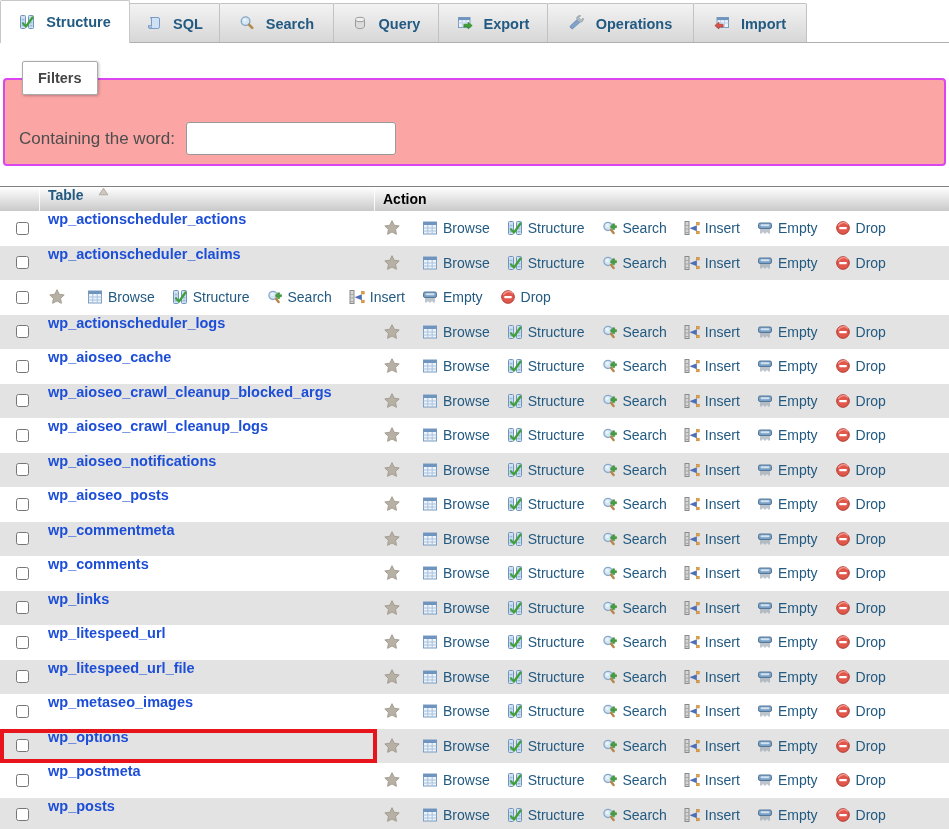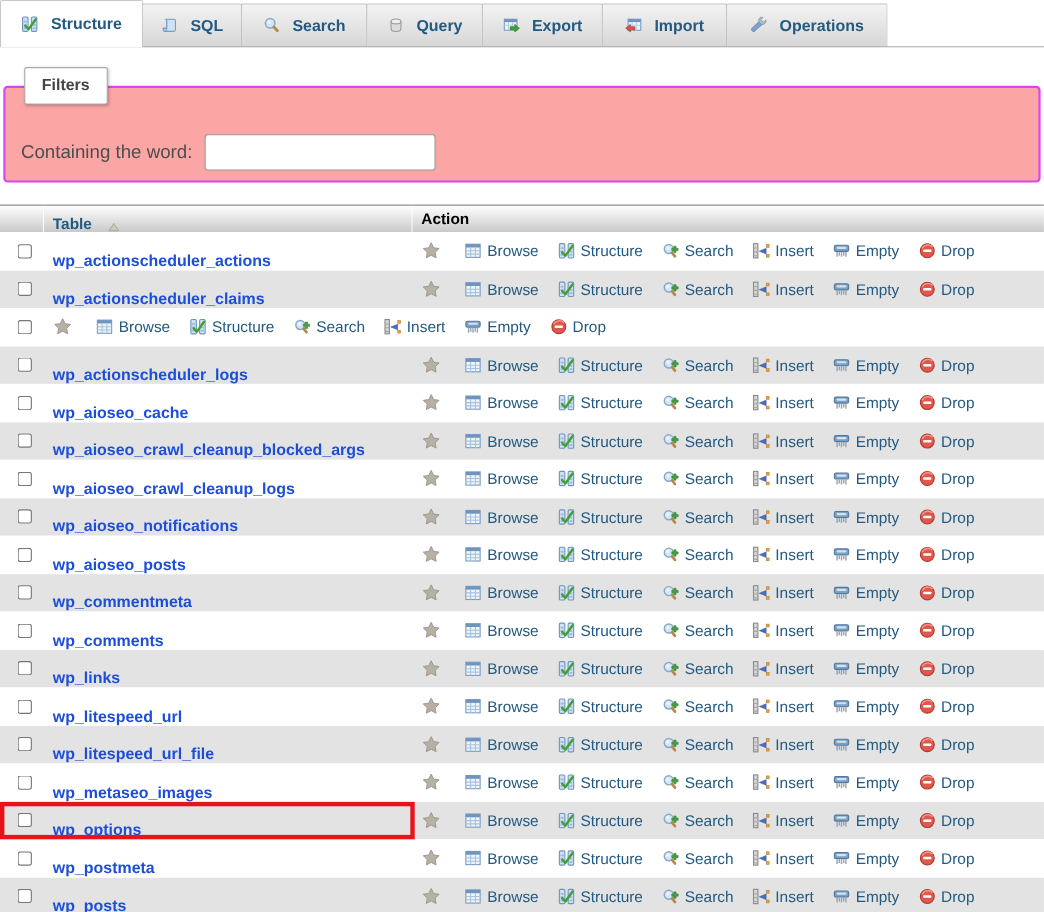--- a/index.html
+++ b/index.html
@@ -48,21 +48,21 @@
 
   
   .tablelist { position:absolute; left:0; top:186px; width:949px; }
   .thead {
     display:flex; height:25px; align-items:center;
     background:linear-gradient(#ffffff,#c9c9c9);
     border-top:1px solid #808080;
     font-weight:bold; font-size:14px;
   }
   .c-check { width:40px; flex:0 0 40px; display:flex; align-items:center; padding-left:16px; height:100%; }
-  .c-name  { width:335px; flex:0 0 335px; padding-left:8px; display:flex; align-items:flex-end; height:100%; }
+  .c-name  { width:335px; flex:0 0 335px; padding-left:8px; display:flex; align-items:flex-start; height:100%; }
   .c-action{ flex:1 1 auto; display:flex; align-items:center; padding-left:8px; height:100%; }
   .thead .c-check, .thead .c-name { border-right:1px solid rgba(255,255,255,.85); }
   .th-table-link { color:#235a81; text-decoration:none; cursor:pointer; }
   .sort-icon { margin-left:14px; display:flex; cursor:pointer; }
   .th-action { color:#000; }
 
   .trow { position:relative; display:flex; height:34.5px; align-items:center; background:#fff; font-size:14.5px; }
   .trow.alt { background:#e3e3e3; }
   .trow input[type=checkbox] { width:13px; height:13px; cursor:pointer; }
   .tname { color:#1d4ed8; font-weight:bold; text-decoration:none; cursor:pointer; }
@@ -130,39 +130,39 @@
         <span class="tab-icon">
           <svg width="16" height="16" viewBox="0 0 16 16">
             <rect x="1.5" y="2.5" width="11.5" height="10" fill="#eef4fb" stroke="#7a9cc4"></rect>
             <rect x="1.5" y="2.5" width="11.5" height="2.6" fill="#6f94bd"></rect>
             <path d="M1.5 8 H13 M5.2 5.1 V12.5 M9 5.1 V12.5" stroke="#b9cfe4" fill="none"></path>
             <path d="M6.8 9.3 h4.2 V7.2 L15.2 10.6 11 14 V12 H6.8 Z" fill="#3fa037" stroke="#2c7d26" stroke-width="0.6"></path>
           </svg>
         </span>
         <span>Export</span>
       </div>
+      <div class="tab" style="width: 147px;">
+        <span class="tab-icon">
+          <svg width="16" height="16" viewBox="0 0 16 16">
+            <path d="M14.2 3.2 a3.1 3.1 0 0 1 -3.9 3.9 L4.6 12.8 a1.8 1.8 0 1 1 -2.5 -2.5 L7.8 4.6 a3.1 3.1 0 0 1 3.9 -3.9 L9.7 2.8 l2.4 2.4 2.1 -2.1 Z" fill="#b2bdc8" stroke="#7d8b98" stroke-width="0.6"></path>
+            <path d="M8.2 5.2 l2.5 2.5 -6.1 5.1 a1.8 1.8 0 1 1 -2.5 -2.5 Z" fill="#7fa3cc" stroke="#5f83ac" stroke-width="0.5"></path>
+          </svg>
+        </span>
+        <span>Operations</span>
+      </div>
       <div class="tab" style="width: 114px;">
         <span class="tab-icon">
           <svg width="16" height="16" viewBox="0 0 16 16">
             <rect x="3" y="2.5" width="11.5" height="10" fill="#eef4fb" stroke="#7a9cc4"></rect>
             <rect x="3" y="2.5" width="11.5" height="2.6" fill="#6f94bd"></rect>
             <path d="M3 8 H14.5 M6.7 5.1 V12.5 M10.5 5.1 V12.5" stroke="#b9cfe4" fill="none"></path>
             <path d="M9.2 9.3 H5 V7.2 L0.8 10.6 5 14 V12 h4.2 Z" fill="#d9534a" stroke="#a93c34" stroke-width="0.6"></path>
           </svg>
         </span>
         <span>Import</span>
-      </div>
-      <div class="tab" style="width: 147px;">
-        <span class="tab-icon">
-          <svg width="16" height="16" viewBox="0 0 16 16">
-            <path d="M14.2 3.2 a3.1 3.1 0 0 1 -3.9 3.9 L4.6 12.8 a1.8 1.8 0 1 1 -2.5 -2.5 L7.8 4.6 a3.1 3.1 0 0 1 3.9 -3.9 L9.7 2.8 l2.4 2.4 2.1 -2.1 Z" fill="#b2bdc8" stroke="#7d8b98" stroke-width="0.6"></path>
-            <path d="M8.2 5.2 l2.5 2.5 -6.1 5.1 a1.8 1.8 0 1 1 -2.5 -2.5 Z" fill="#7fa3cc" stroke="#5f83ac" stroke-width="0.5"></path>
-          </svg>
-        </span>
-        <span>Operations</span>
       </div>
     </div>
 
   <div class="filters">
     <div class="filters-legend">Filters</div>
     <div class="filters-row">
       <span class="filters-label">Containing the word:</span>
       <input class="filters-input" type="text" value="" style="">
     </div>
   </div>

